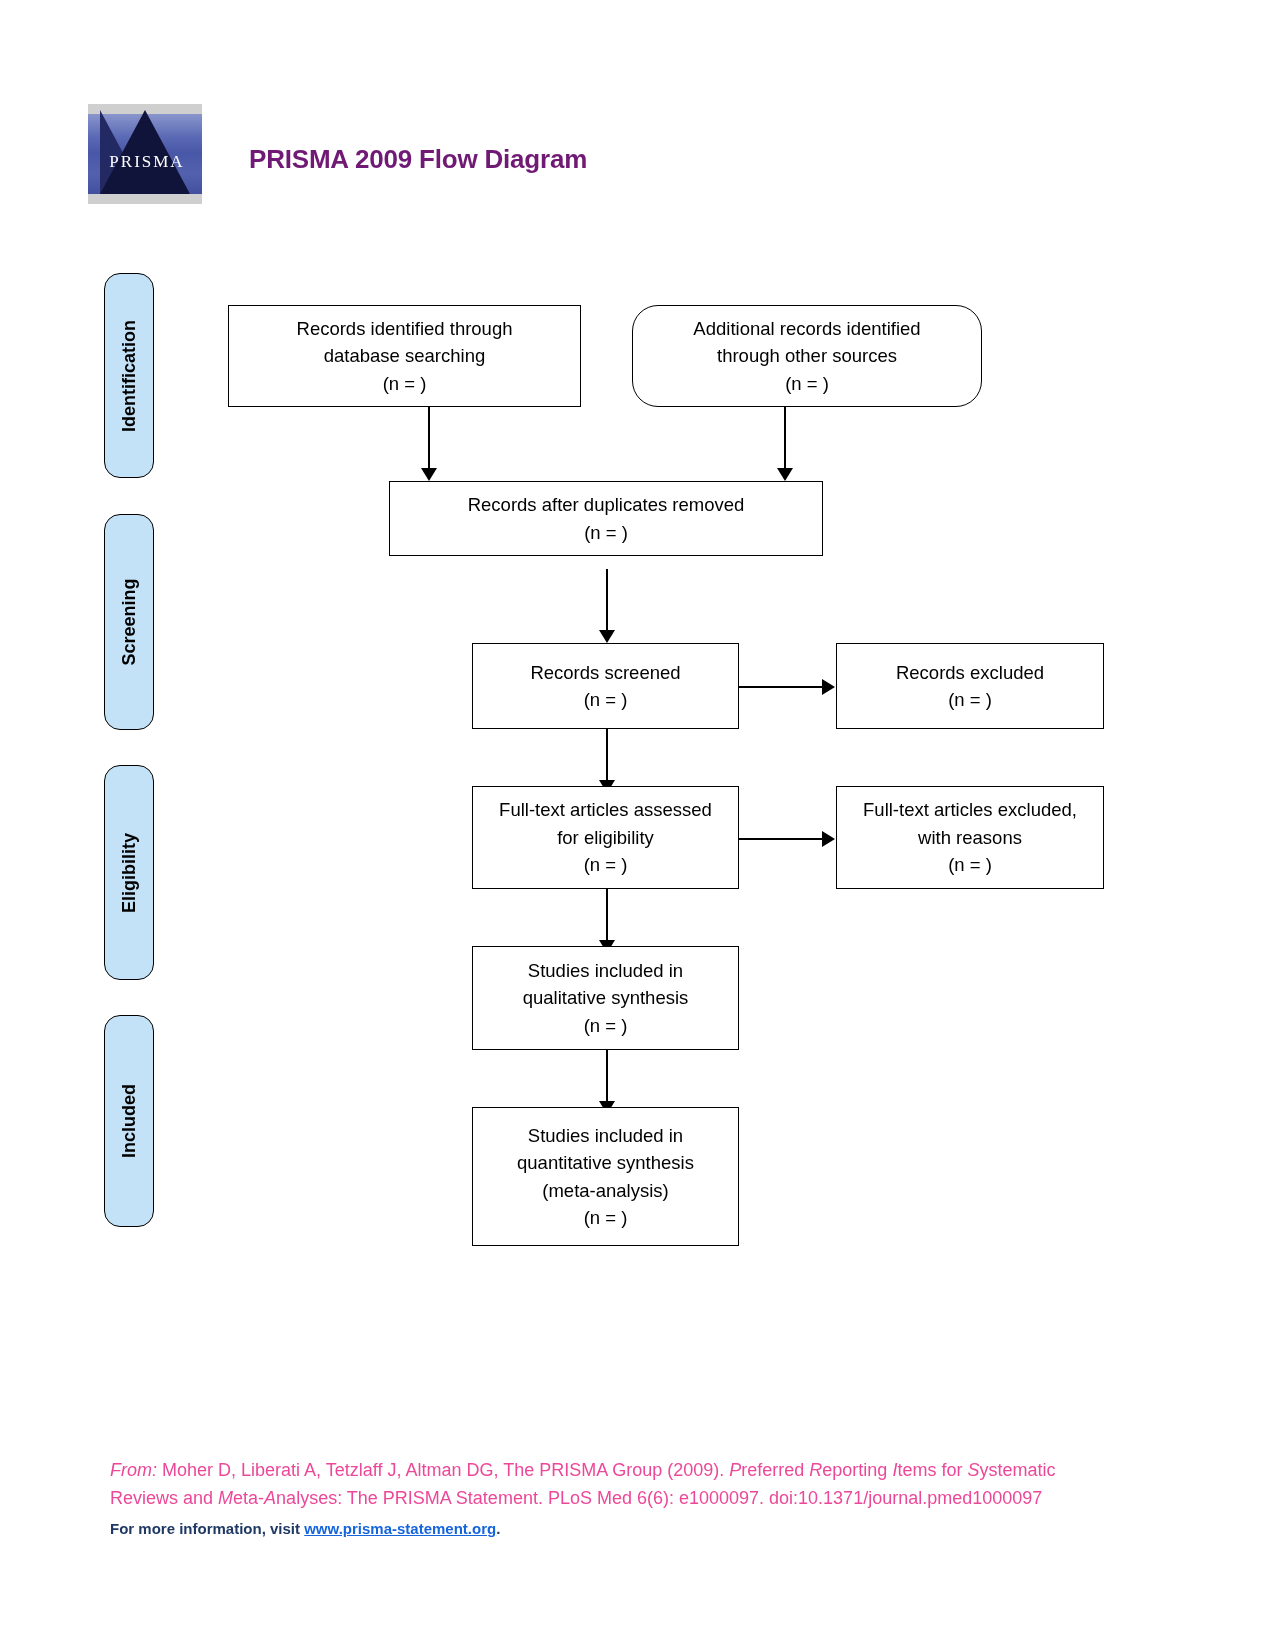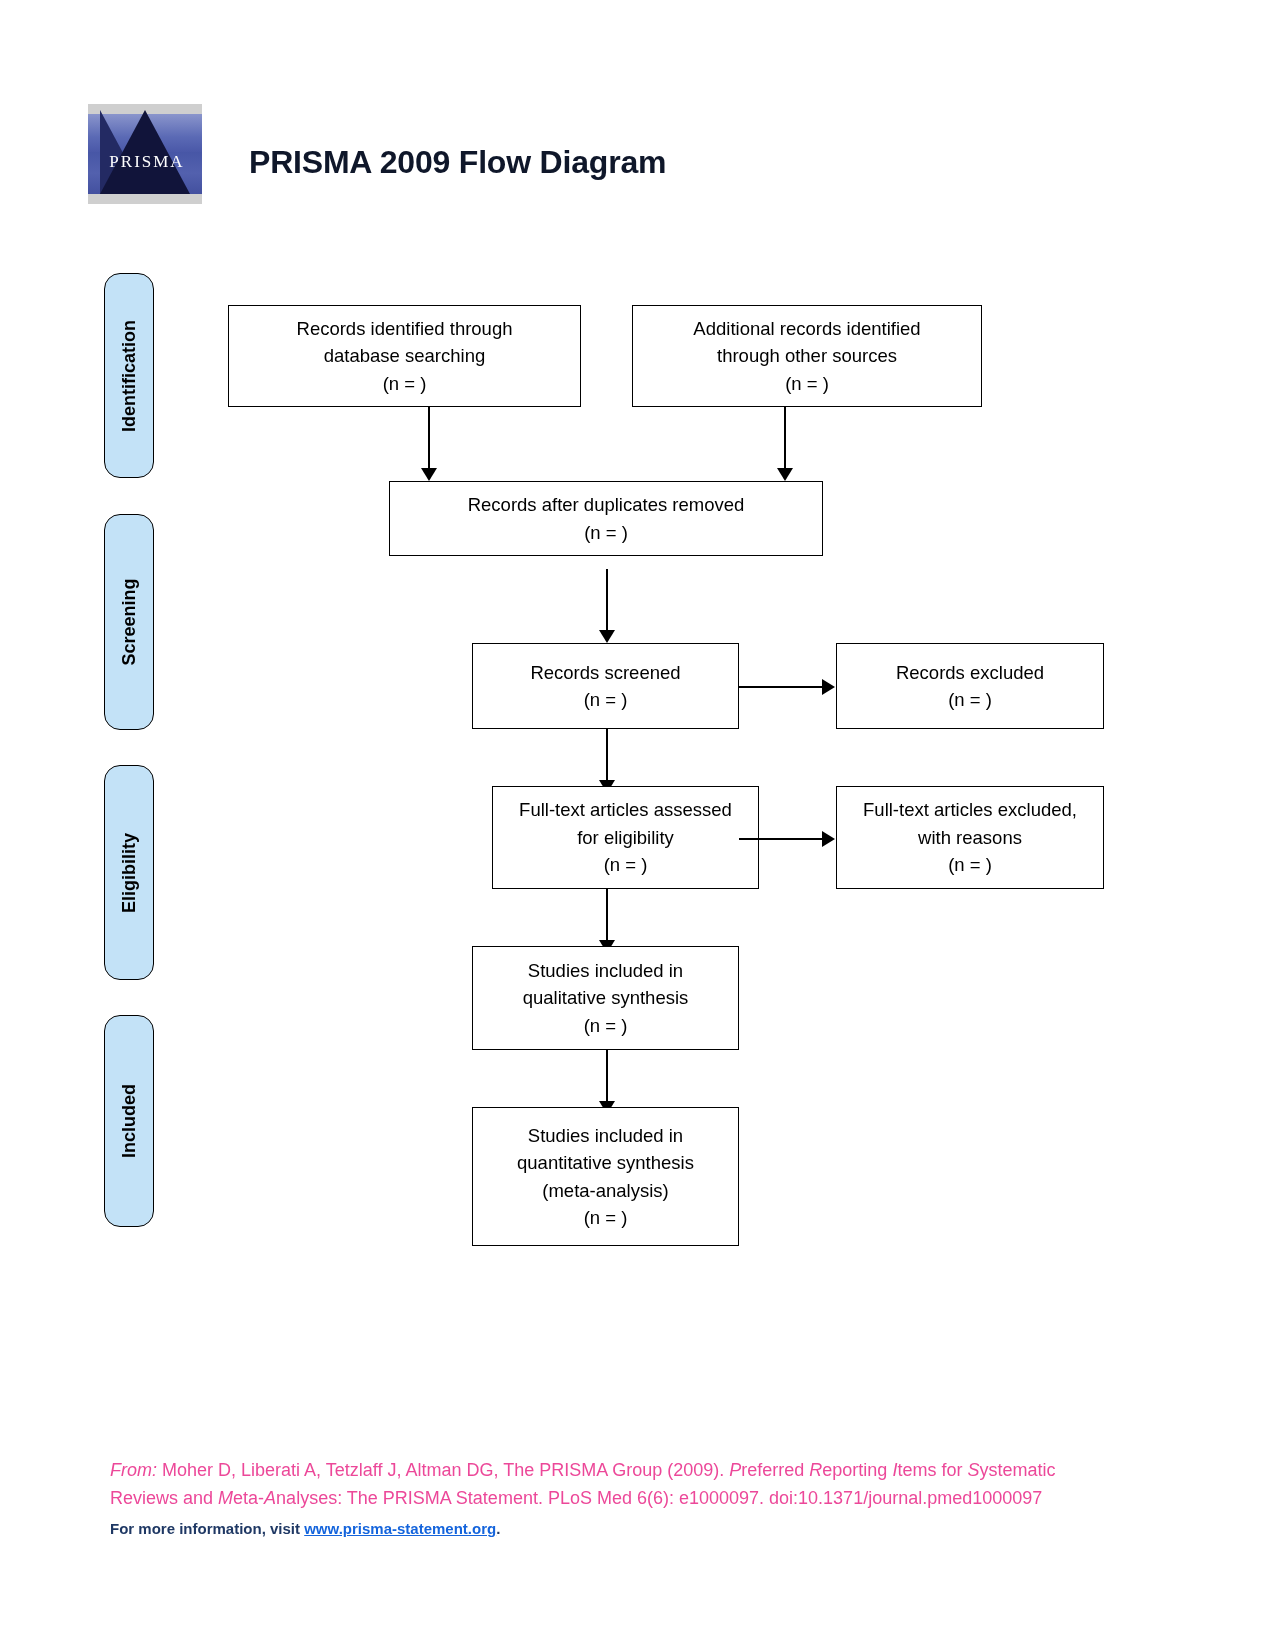--- a/index.html
+++ b/index.html
@@ -66,24 +66,24 @@
     font-family: "Liberation Serif", serif;
     font-size: 17px;
     letter-spacing: 2px;
     color: #ffffff;
     font-weight: 500;
   }
   #header-title {
     position: absolute;
     left: 249px;
     top: 144px;
-    font-size: 32px;
+    font-size: 26px;
     font-weight: bold;
     letter-spacing: -0.2px;
-    color: #0f172a;
+    color: #701a75;
     white-space: nowrap;
   }
 
   
   .stage-label {
     position: absolute;
     background: #c3e2f7;
     border: 1.6px solid #000000;
     border-radius: 16px;
     box-sizing: border-box;
@@ -192,21 +192,21 @@
 <div class="stage-label" style="left:104px; top:1015px; width:50px; height:212px;">
   <span class="stage-text">Included</span>
 </div>
 
 <div class="flow-box" style="left:228px; top:305px; width:353px; height:102px;">
   <span class="line">Records identified through</span>
   <span class="line">database searching</span>
   <span class="line">(n =   )</span>
 </div>
 
-<div class="flow-box" style="left:632px; top:305px; width:350px; height:102px;">
+<div class="flow-box" style="left:632px; top:305px; width:350px; height:102px;border-radius:26px;">
   <span class="line">Additional records identified</span>
   <span class="line">through other sources</span>
   <span class="line">(n =   )</span>
 </div>
 
 <div class="vline" style="left:428px; top:407px; height:62px;"></div>
 <div class="arrow-down" style="left:421px; top:468px;"></div>
 
 <div class="vline" style="left:784px; top:407px; height:62px;"></div>
 <div class="arrow-down" style="left:777px; top:468px;"></div>
@@ -228,21 +228,21 @@
 <div class="arrow-right" style="left:822px; top:679px;"></div>
 
 <div class="flow-box" style="left:836px; top:643px; width:268px; height:86px;">
   <span class="line">Records excluded</span>
   <span class="line">(n =   )</span>
 </div>
 
 <div class="vline" style="left:606px; top:729px; height:52px;"></div>
 <div class="arrow-down" style="left:599px; top:780px;"></div>
 
-<div class="flow-box" style="left:472px; top:786px; width:267px; height:103px;margin-left:20px;">
+<div class="flow-box" style="left:472px; top:786px; width:267px; height:103px;">
   <span class="line">Full-text articles assessed</span>
   <span class="line">for eligibility</span>
   <span class="line">(n =   )</span>
 </div>
 
 <div class="hline" style="left:739px; top:838px; width:84px;"></div>
 <div class="arrow-right" style="left:822px; top:831px;"></div>
 
 <div class="flow-box" style="left:836px; top:786px; width:268px; height:103px;">
   <span class="line">Full-text articles excluded,</span>

